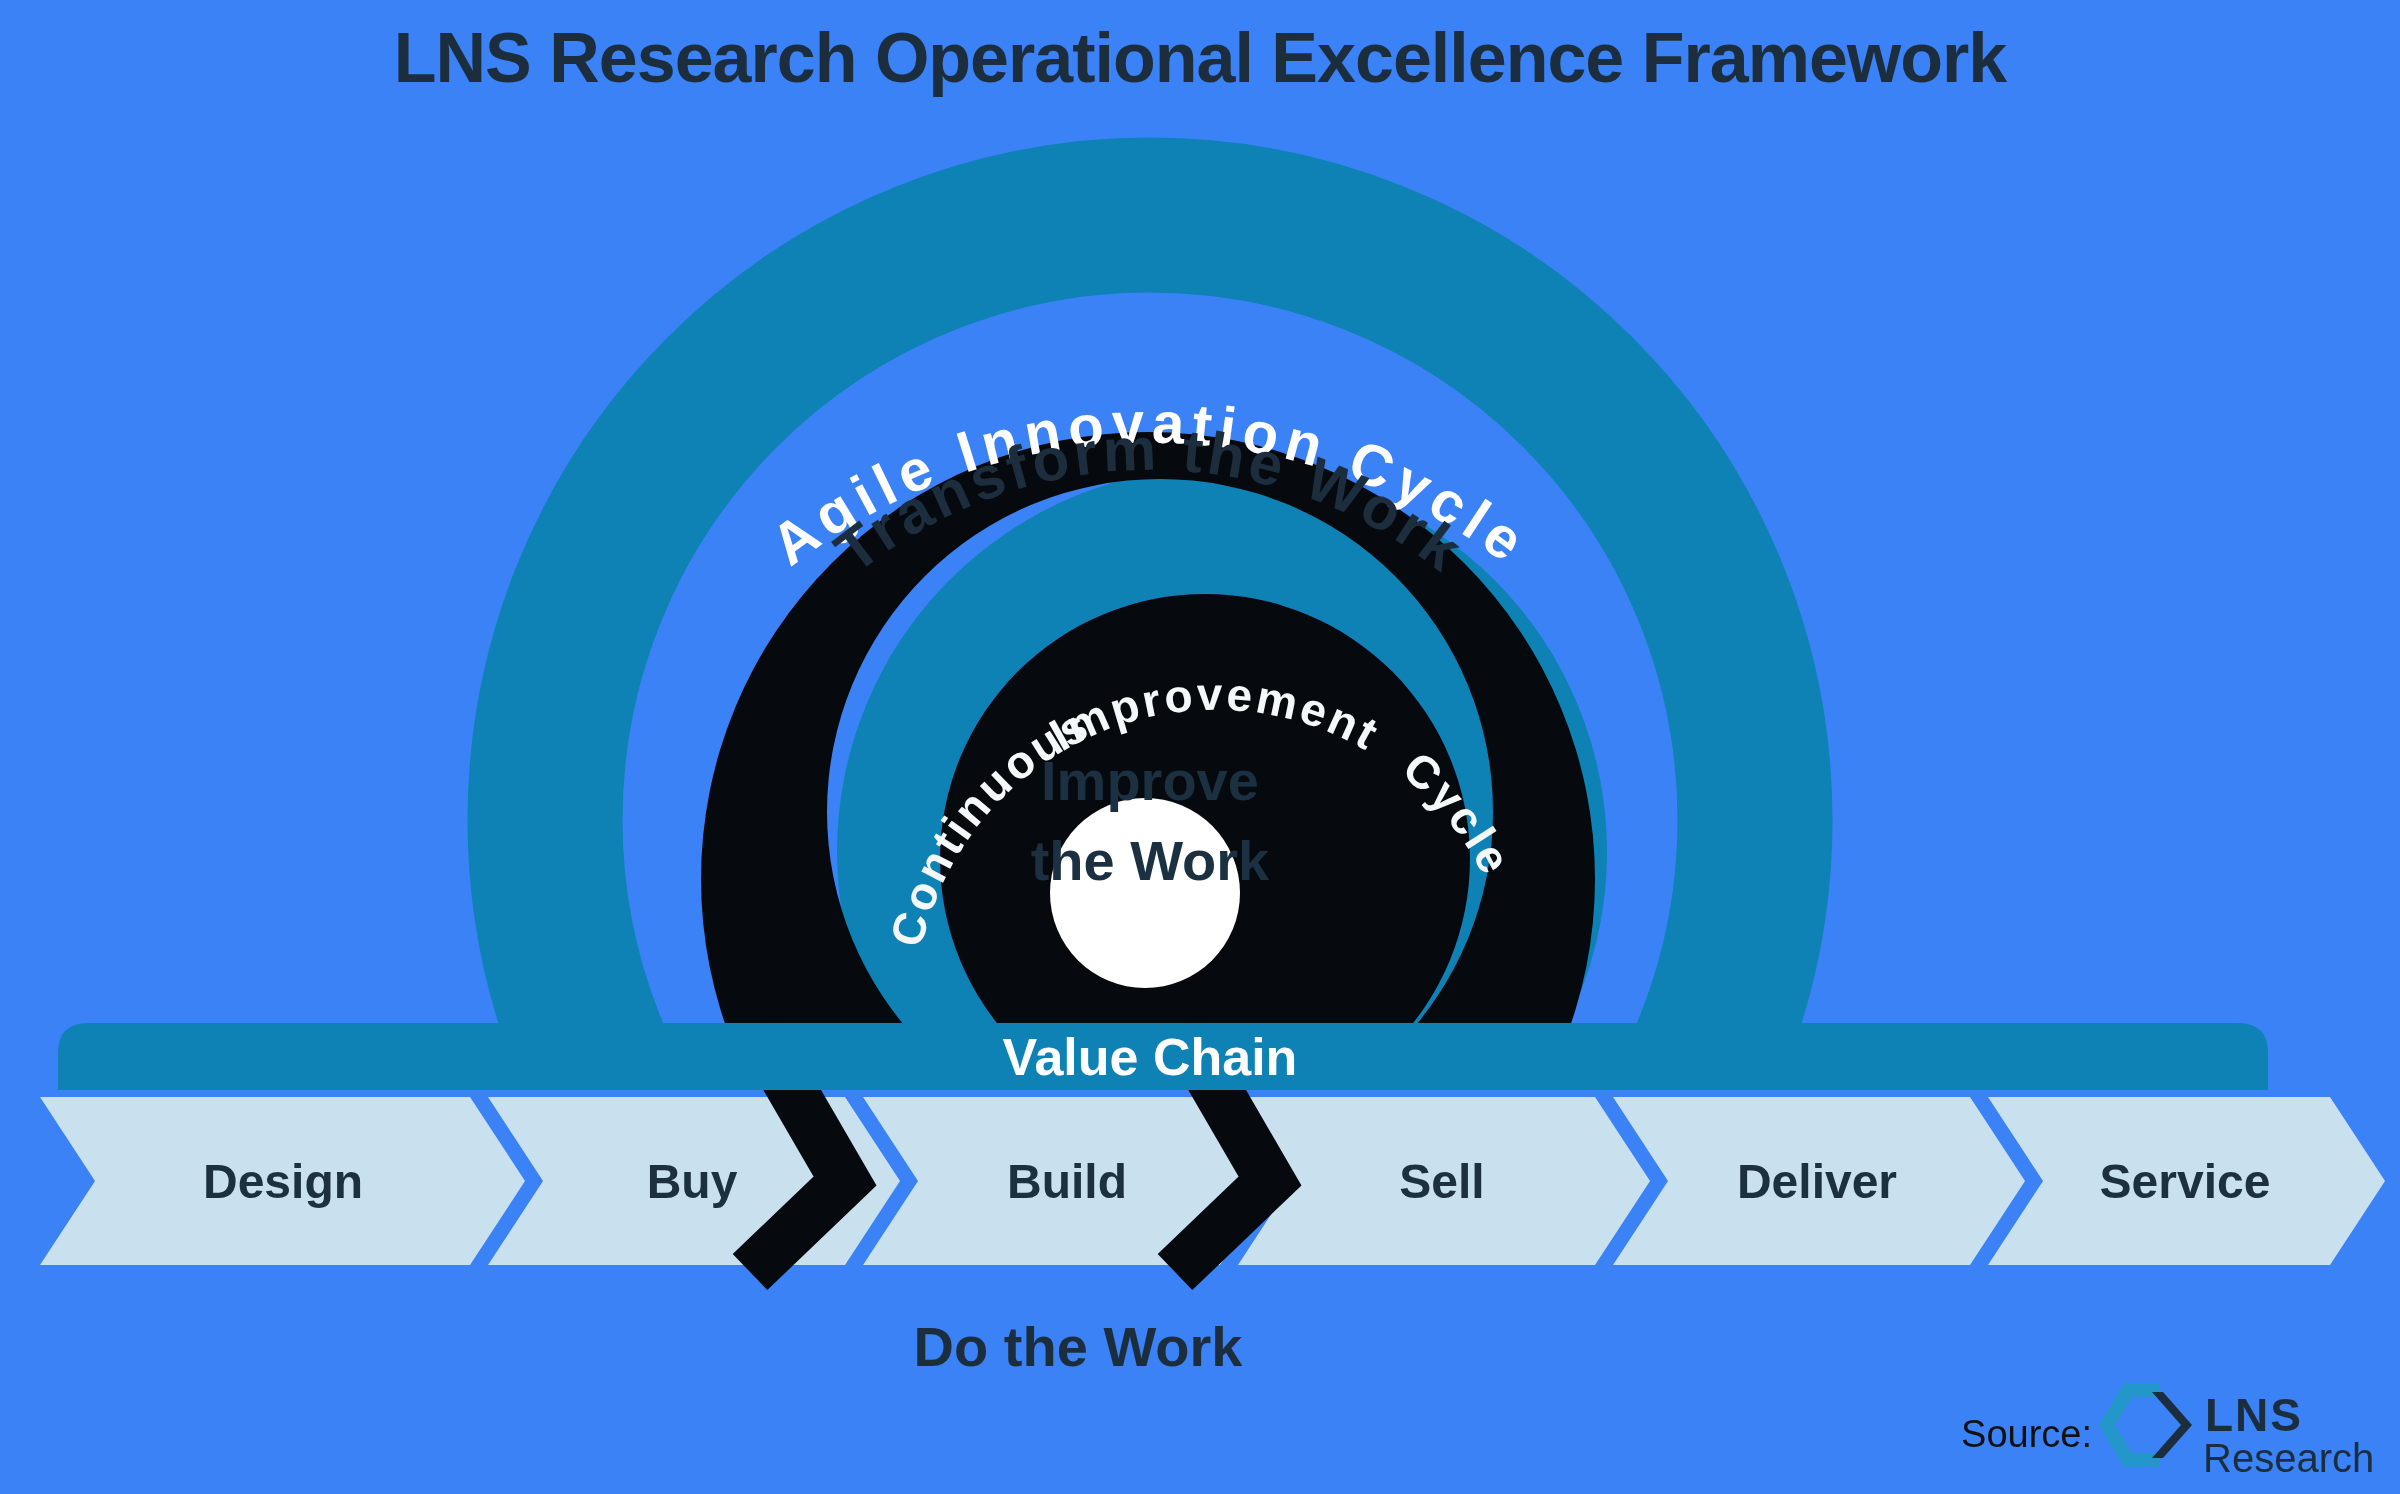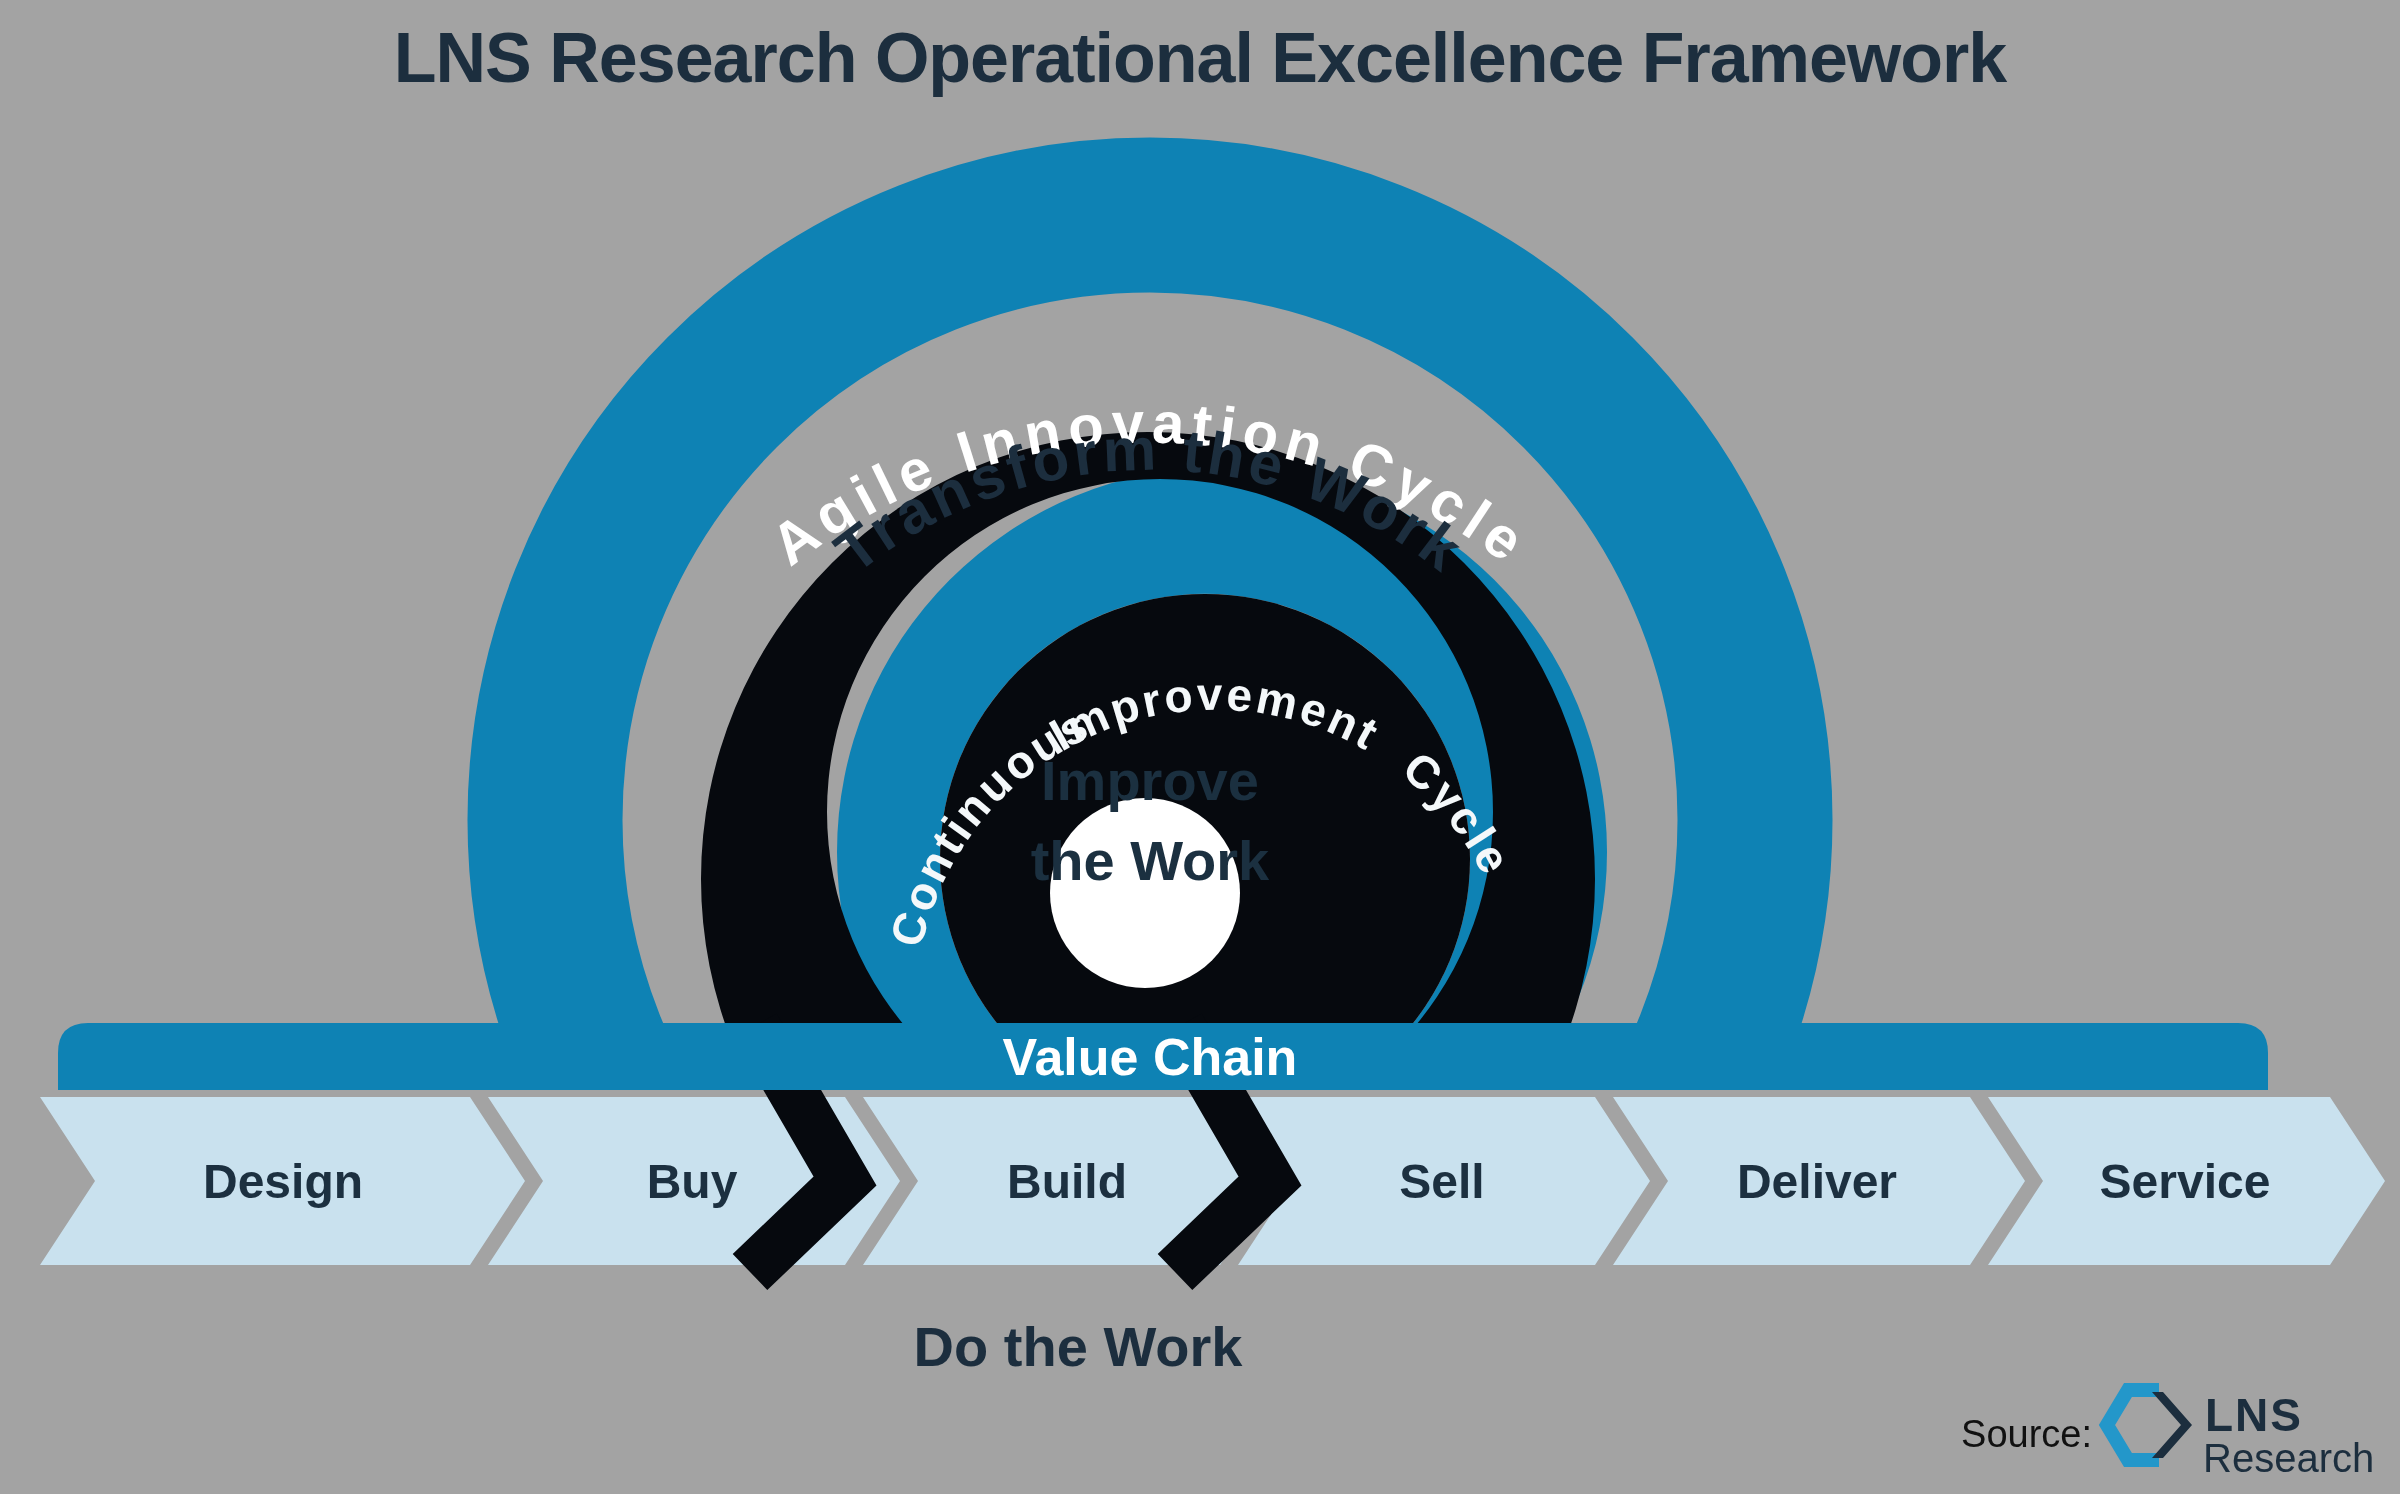--- a/index.html
+++ b/index.html
@@ -1,17 +1,17 @@
 <!DOCTYPE html>
 <html><head>
 <meta charset="utf-8">
 <style>
   html,body{margin:0;padding:0;background:#ffffff;}
   body{width:2400px;height:1494px;font-family:"Liberation Sans",sans-serif;}
-  .stage{position:relative;width:2400px;height:1494px;overflow:hidden;background:#a3a3a3;}
+  .stage{position:relative;width:2400px;height:1494px;overflow:hidden;background:#3b82f6;}
   svg{display:block;}
   text{font-family:"Liberation Sans","DejaVu Sans",sans-serif;}
   .title-text{font-size:70px;font-weight:bold;letter-spacing:-1px;fill:#1c2e3e;}
   .arc-white{font-size:58px;font-weight:bold;letter-spacing:7px;fill:#ffffff;}
   .arc-navy{font-size:60px;font-weight:bold;letter-spacing:4px;fill:#1c2e3e;}
   .arc-inner{font-size:46px;font-weight:bold;letter-spacing:3px;fill:#f4f8fa;}
   .center-text{font-size:56px;font-weight:bold;fill:#1b3040;}
   .bar-text{font-size:52px;font-weight:bold;fill:#ffffff;}
   .step-text{font-size:48px;font-weight:bold;fill:#1c3040;}
   .caption-text{font-size:56px;font-weight:bold;fill:#1c2e3e;}

